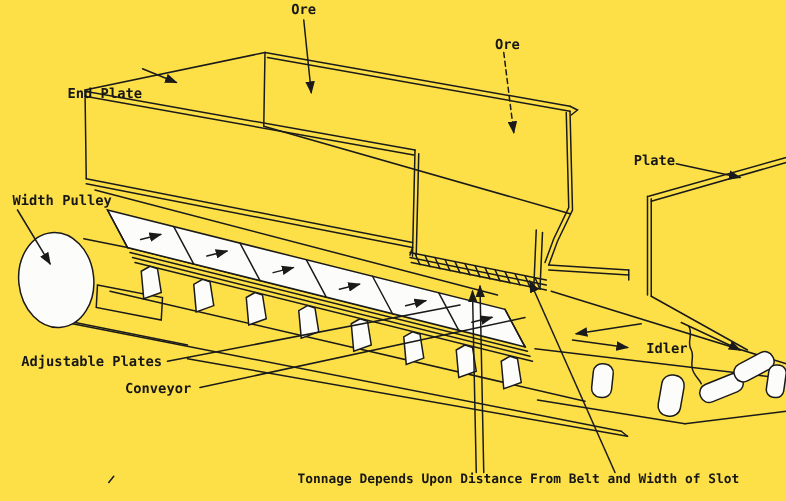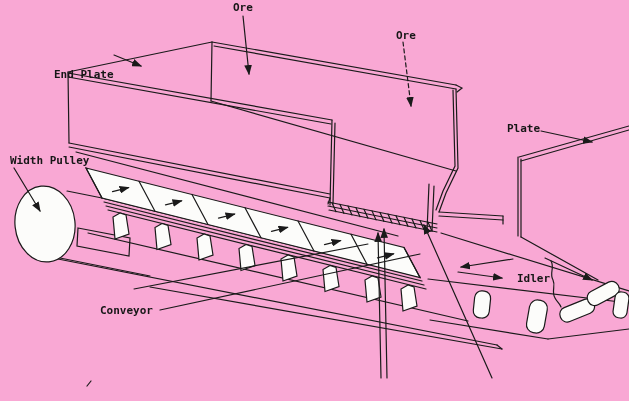--- a/index.html
+++ b/index.html
@@ -1,18 +1,18 @@
 <!DOCTYPE html>
 <html><head>
 <meta charset="utf-8">
 <style>
   html,body{margin:0;padding:0;background:#e8e8e8;}
   .stage{
     position:relative;width:629px;height:401px;margin:0 auto;
-    background:#f9a8d4;overflow:hidden;
+    background:#fde047;overflow:hidden;
     font-family:"DejaVu Sans Mono","Liberation Mono",monospace;
   }
   .stage svg{position:absolute;left:0;top:0;}
   .lbl{
     position:absolute;color:#171717;font-weight:bold;font-size:11px;
     line-height:11px;white-space:nowrap;letter-spacing:0px;
   }
   .caption{font-size:10.3px;}
   line,path,polyline,polygon,ellipse,rect{vector-effect:non-scaling-stroke;}
 </style>
@@ -172,15 +172,17 @@
     </g>
   </g>
 </svg>
 
 <div class="lbl" style="left:233px;top:2px;">Ore</div>
 <div class="lbl" style="left:396px;top:30px;">Ore</div>
 <div class="lbl" style="left:54px;top:45px;margin-top:24px;">End Plate</div>
 <div class="lbl" style="left:10px;top:155px;">Width Pulley</div>
 <div class="lbl" style="left:507px;top:123px;text-align:center;">Plate</div>
 <div class="lbl" style="left:517px;top:248px;margin-top:25px;">Idler</div>
+<div class="lbl" style="left:17px;top:284px;">Adjustable Plates</div>
 <div class="lbl" style="left:100px;top:305px;">Conveyor</div>
+<div class="lbl caption" style="left:238px;top:378px;">Tonnage Depends Upon Distance From Belt and Width of Slot</div>
 
 </div>
 
 </body></html>

